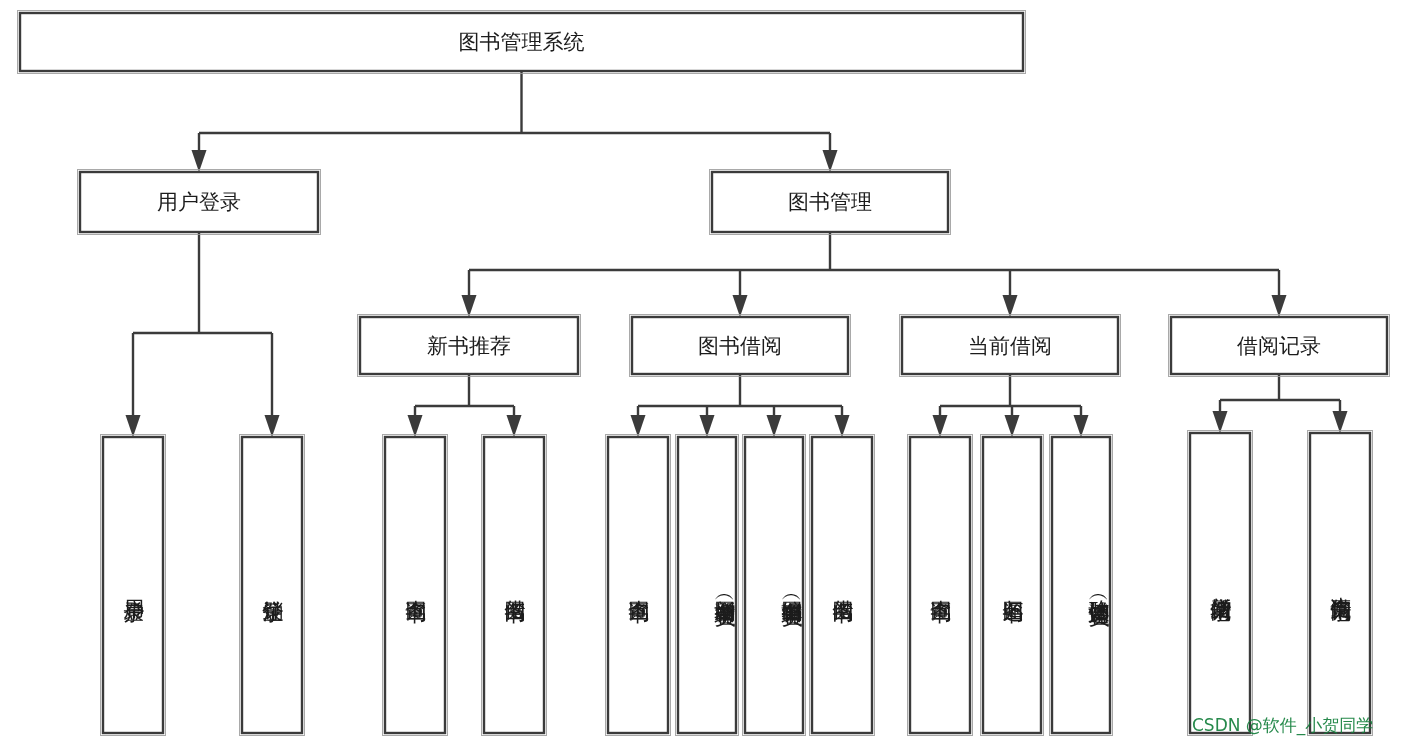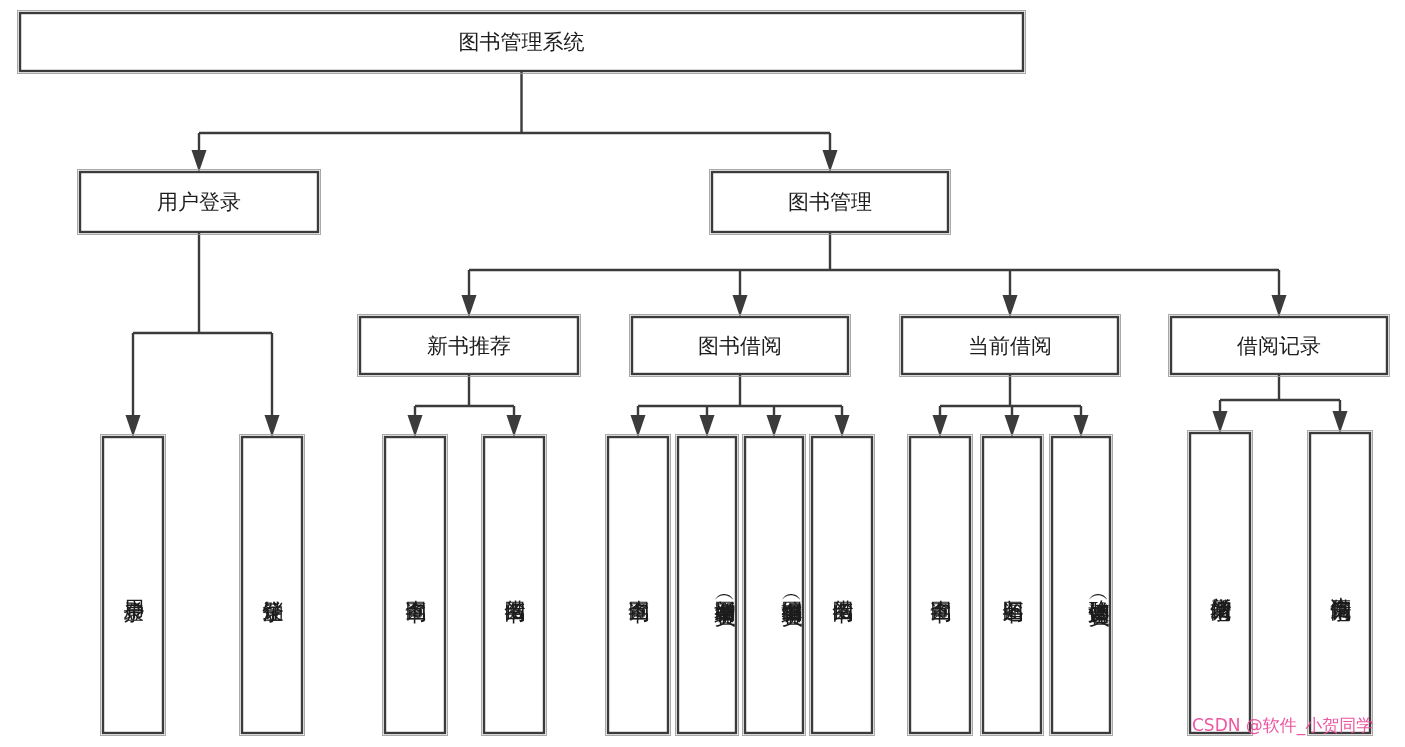--- a/index.html
+++ b/index.html
@@ -68,21 +68,21 @@
     text-orientation: upright;
     letter-spacing: 1px;
     white-space: nowrap;
     text-align: center;
     pointer-events: none;
   }
   .watermark {
     position: absolute;
     font-family: "DejaVu Sans", "Liberation Sans", sans-serif;
     font-size: 17px;
-    color: #ec4899;
+    color: #15803d;
     white-space: nowrap;
     opacity: 0.92;
   }
 </style>
 </head>
 <body>
 
 <div id="diagram-root">
   <svg class="diagram-canvas" id="diagram-svg" viewBox="0 0 1405 747" xmlns="http://www.w3.org/2000/svg">
     <g id="edge-layer">

